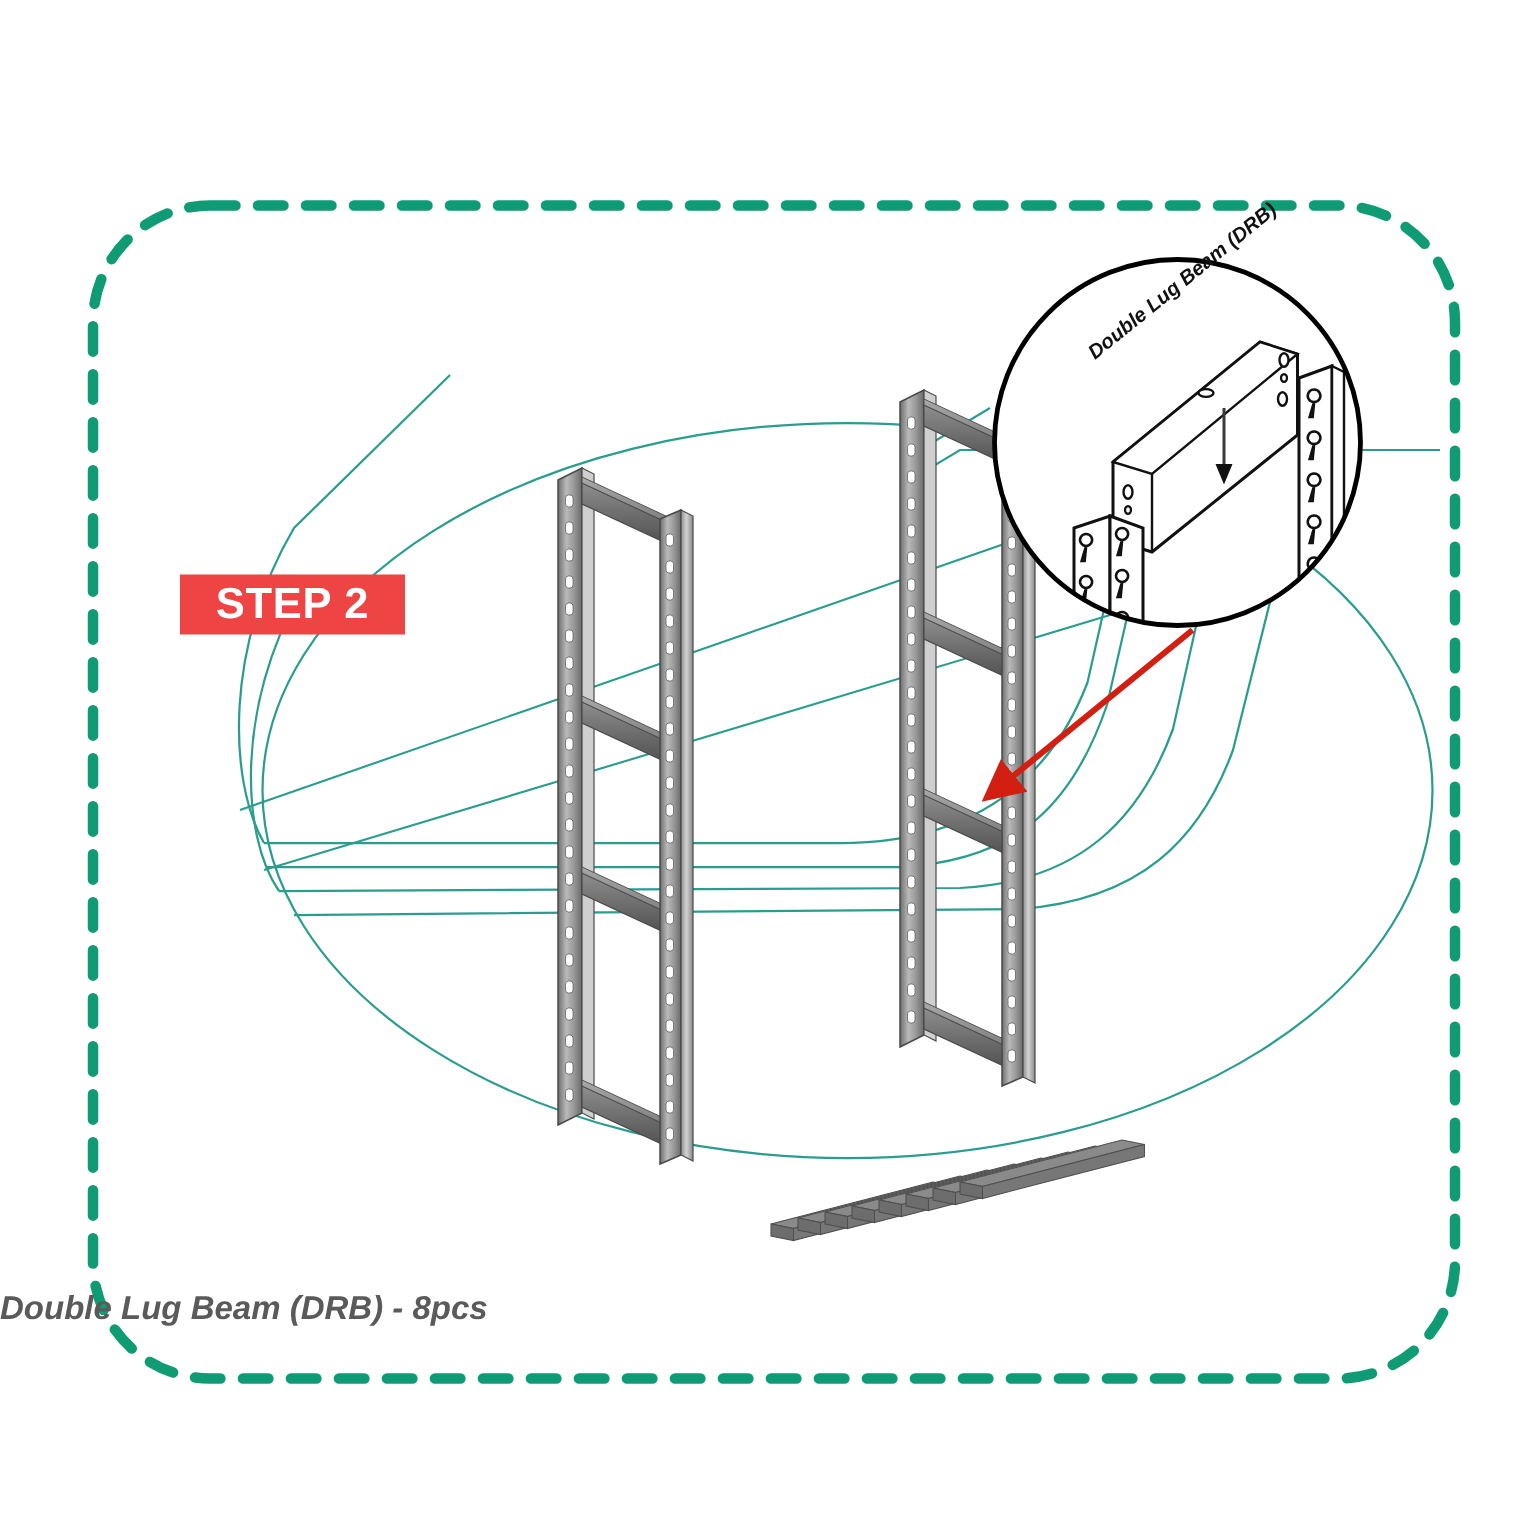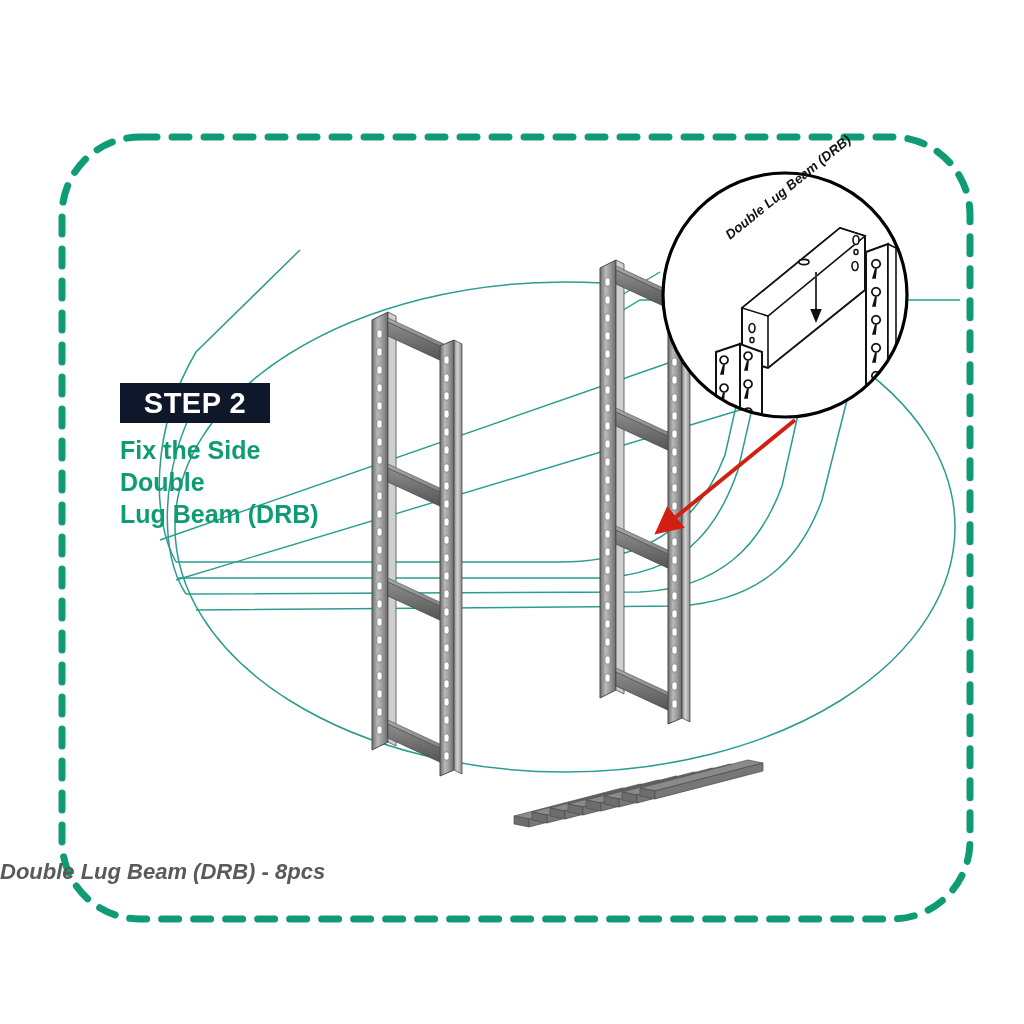--- a/index.html
+++ b/index.html
@@ -4,21 +4,21 @@
 <title>Step 2 Assembly Instruction</title>
 <style>
   html,body{margin:0;padding:0;background:#ffffff;}
   body{width:1024px;height:1024px;overflow:hidden;
        font-family:"Liberation Sans","DejaVu Sans",sans-serif;}
   #stage{position:relative;width:1024px;height:1024px;background:#fff;}
   #art{position:absolute;left:0;top:0;width:1024px;height:1024px;}
 
   .step-badge{
     position:absolute;left:120px;top:383px;
-    width:150px;height:40px;background:#0f172a;
+    width:150px;height:40px;background:#ef4444;
     display:flex;align-items:center;justify-content:center;
   }
   .step-badge span{
     color:#ffffff;font-size:29px;font-weight:bold;letter-spacing:.5px;
     font-family:"Liberation Sans","DejaVu Sans",sans-serif;
   }
   .step-desc{
     position:absolute;left:120px;top:434px;width:275px;
     color:#0f9b74;font-size:25px;font-weight:bold;line-height:32px;
     font-family:"Liberation Sans","DejaVu Sans",sans-serif;
@@ -354,19 +354,16 @@
            <polygon points="655,791 763,763 763,771 655,799" fill="#777777"></polygon>
           </g>
       </g>
     </g>
   </svg>
 
   <div class="step-badge">
     <span>STEP 2</span>
   </div>
 
-  <div class="step-desc">Fix the Side
-Double
-Lug Beam (DRB)</div>
 
   <div class="caption">Double Lug Beam (DRB) - 8pcs</div>
 
 </div>
 
 </body></html>

